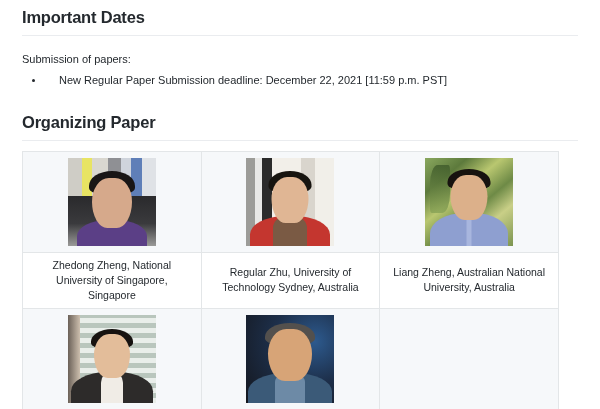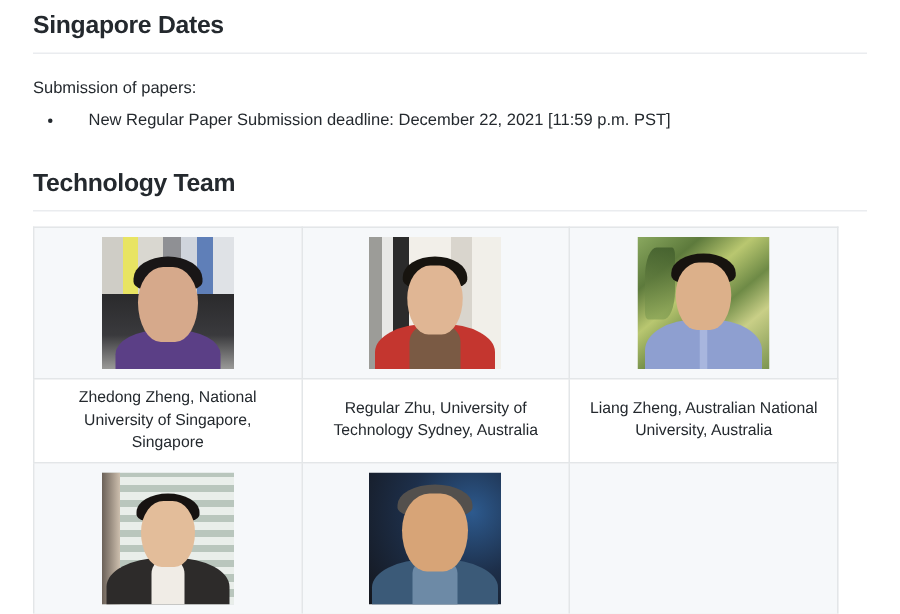--- a/index.html
+++ b/index.html
@@ -183,29 +183,29 @@
     border-radius: 40% 40% 0 0 / 30% 30% 0 0;
   }
   #p5 .head { width: 44px; height: 52px; top: 14px; background:#d7a477; }
   #p5 .hair { width: 50px; height: 22px; top: 8px; background:#53504d; }
 </style>
 </head>
 <body>
 
 <div class="page">
 
-  <h2 class="section-heading" id="heading-dates">Singapore Dates</h2>
+  <h2 class="section-heading" id="heading-dates">Important Dates</h2>
 
   <p class="lead">Submission of papers:</p>
 
   <ul class="dates-list">
     <li>New Regular Paper Submission deadline: December 22, 2021 [11:59 p.m. PST]</li>
   </ul>
 
-  <h2 class="section-heading" id="heading-team">Technology Team</h2>
+  <h2 class="section-heading" id="heading-team">Organizing Paper</h2>
 
   <table class="team-table">
     <tbody>
       <tr class="photo-row">
         <td>
           <span class="portrait" id="p1">
             <span class="bg"></span>
               <span class="body"></span>
               <span class="hair"></span>
               <span class="head"></span>

